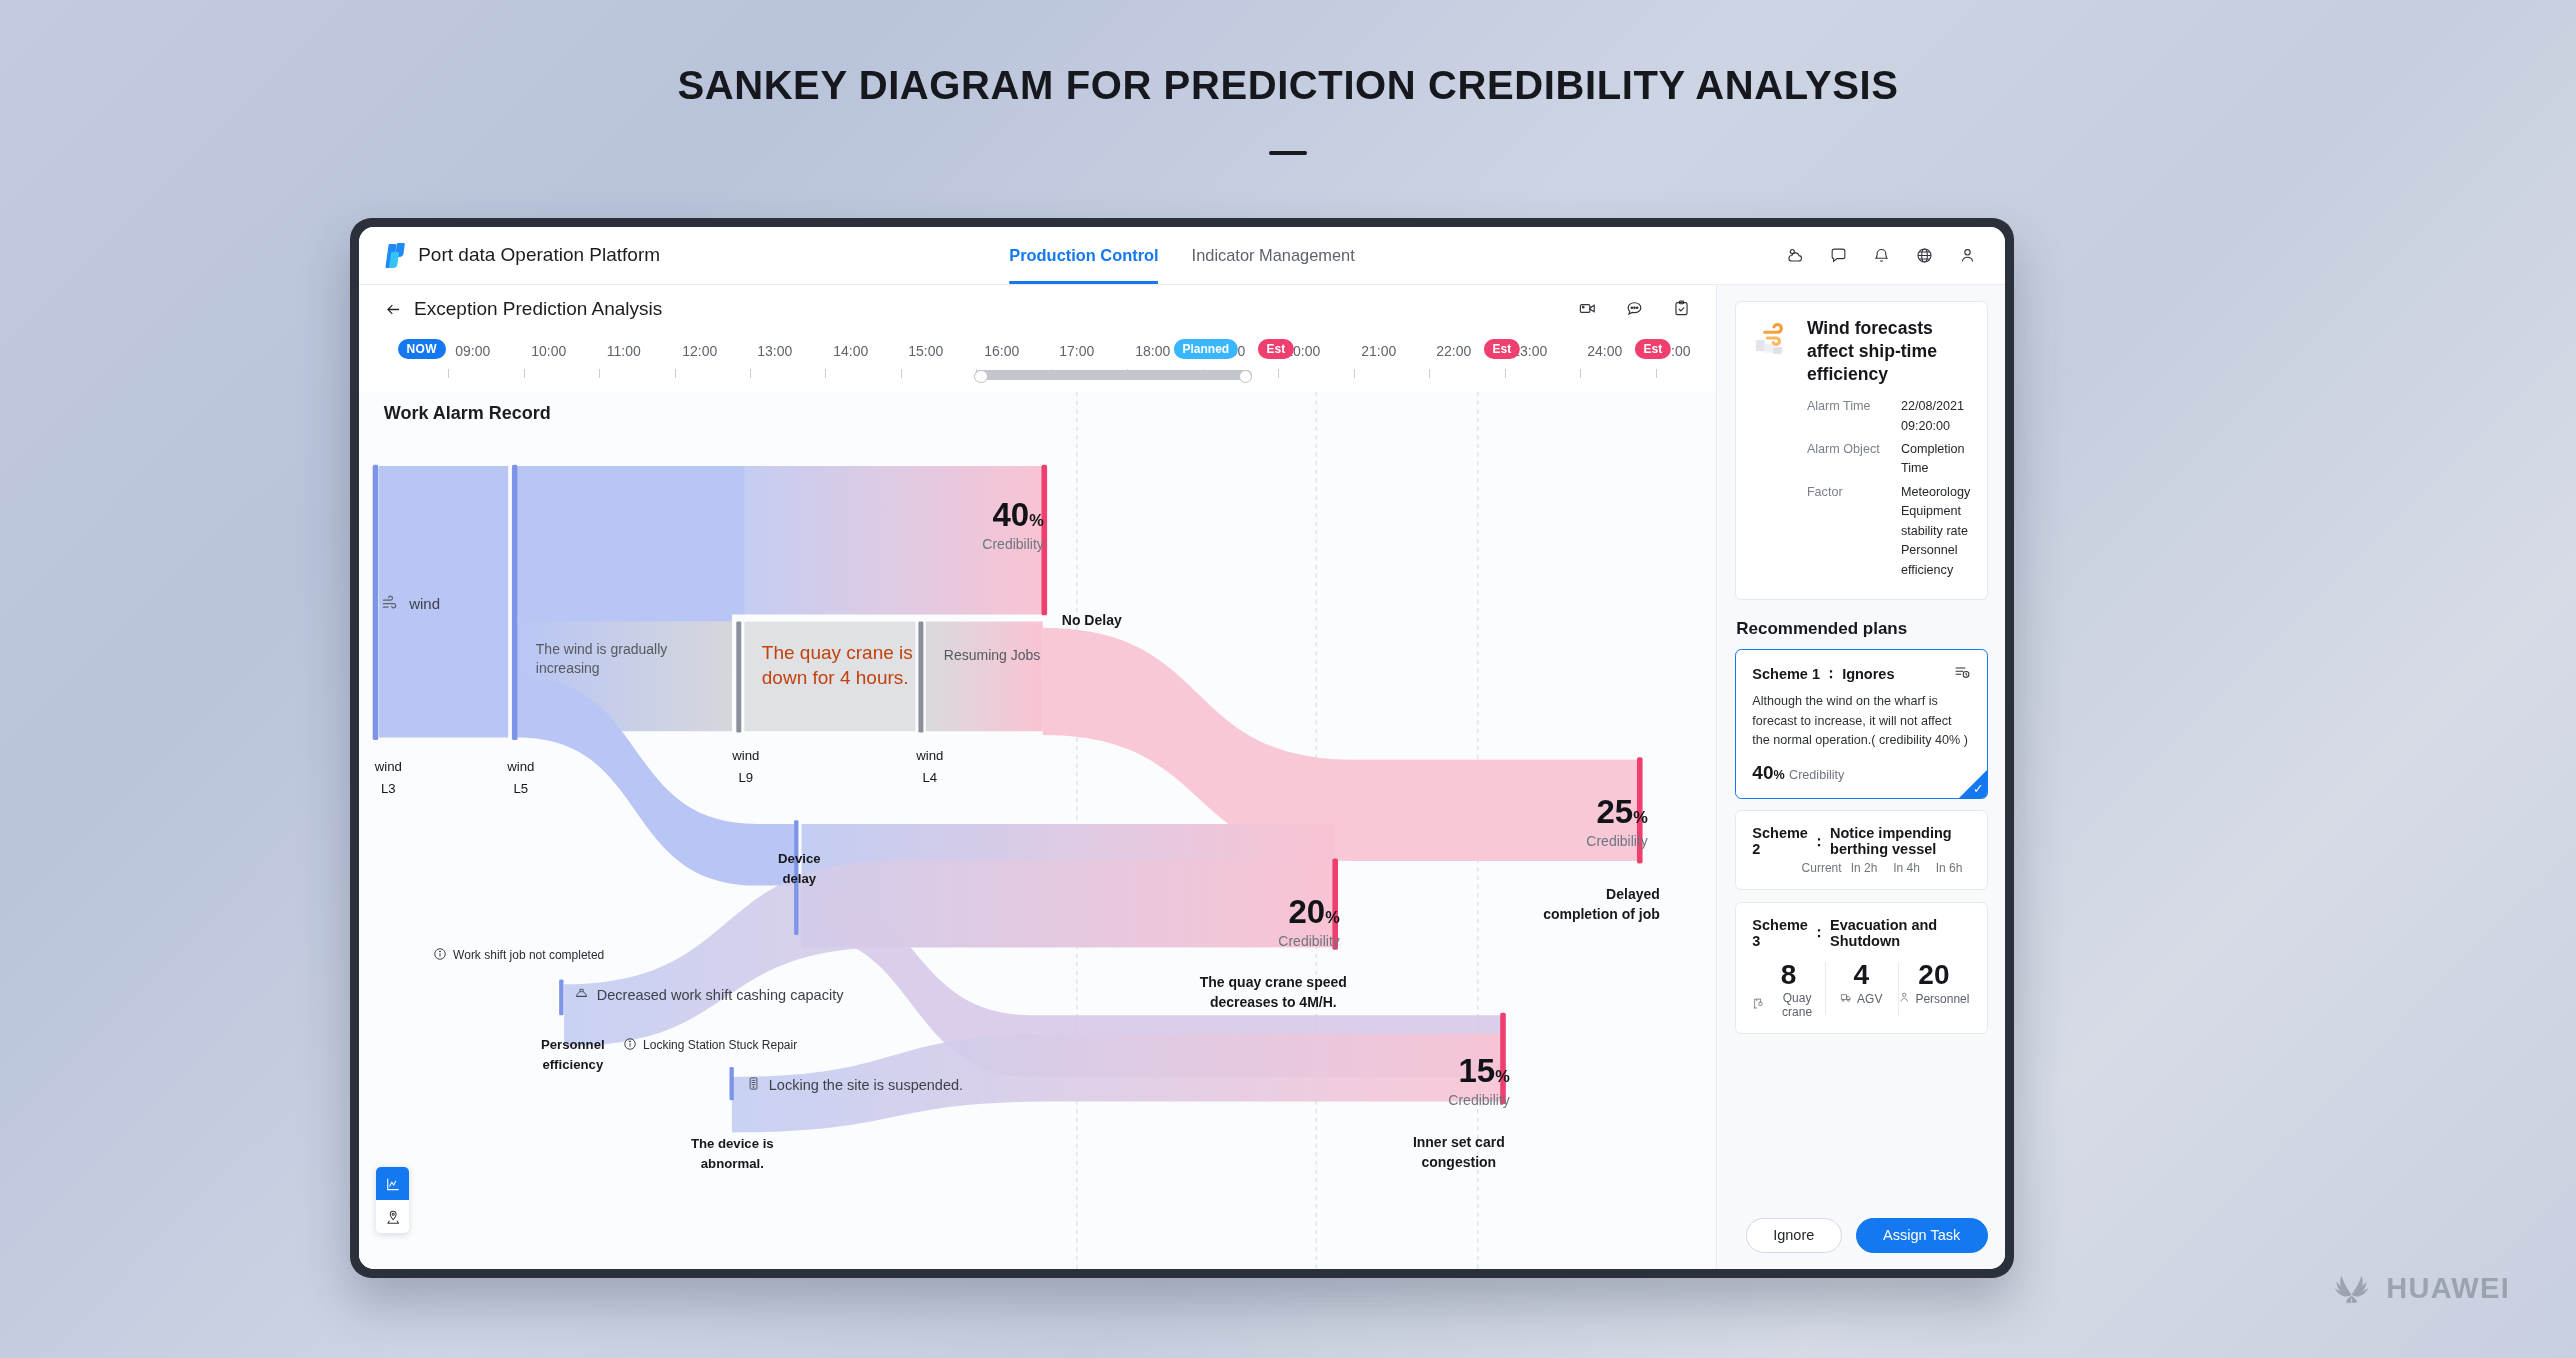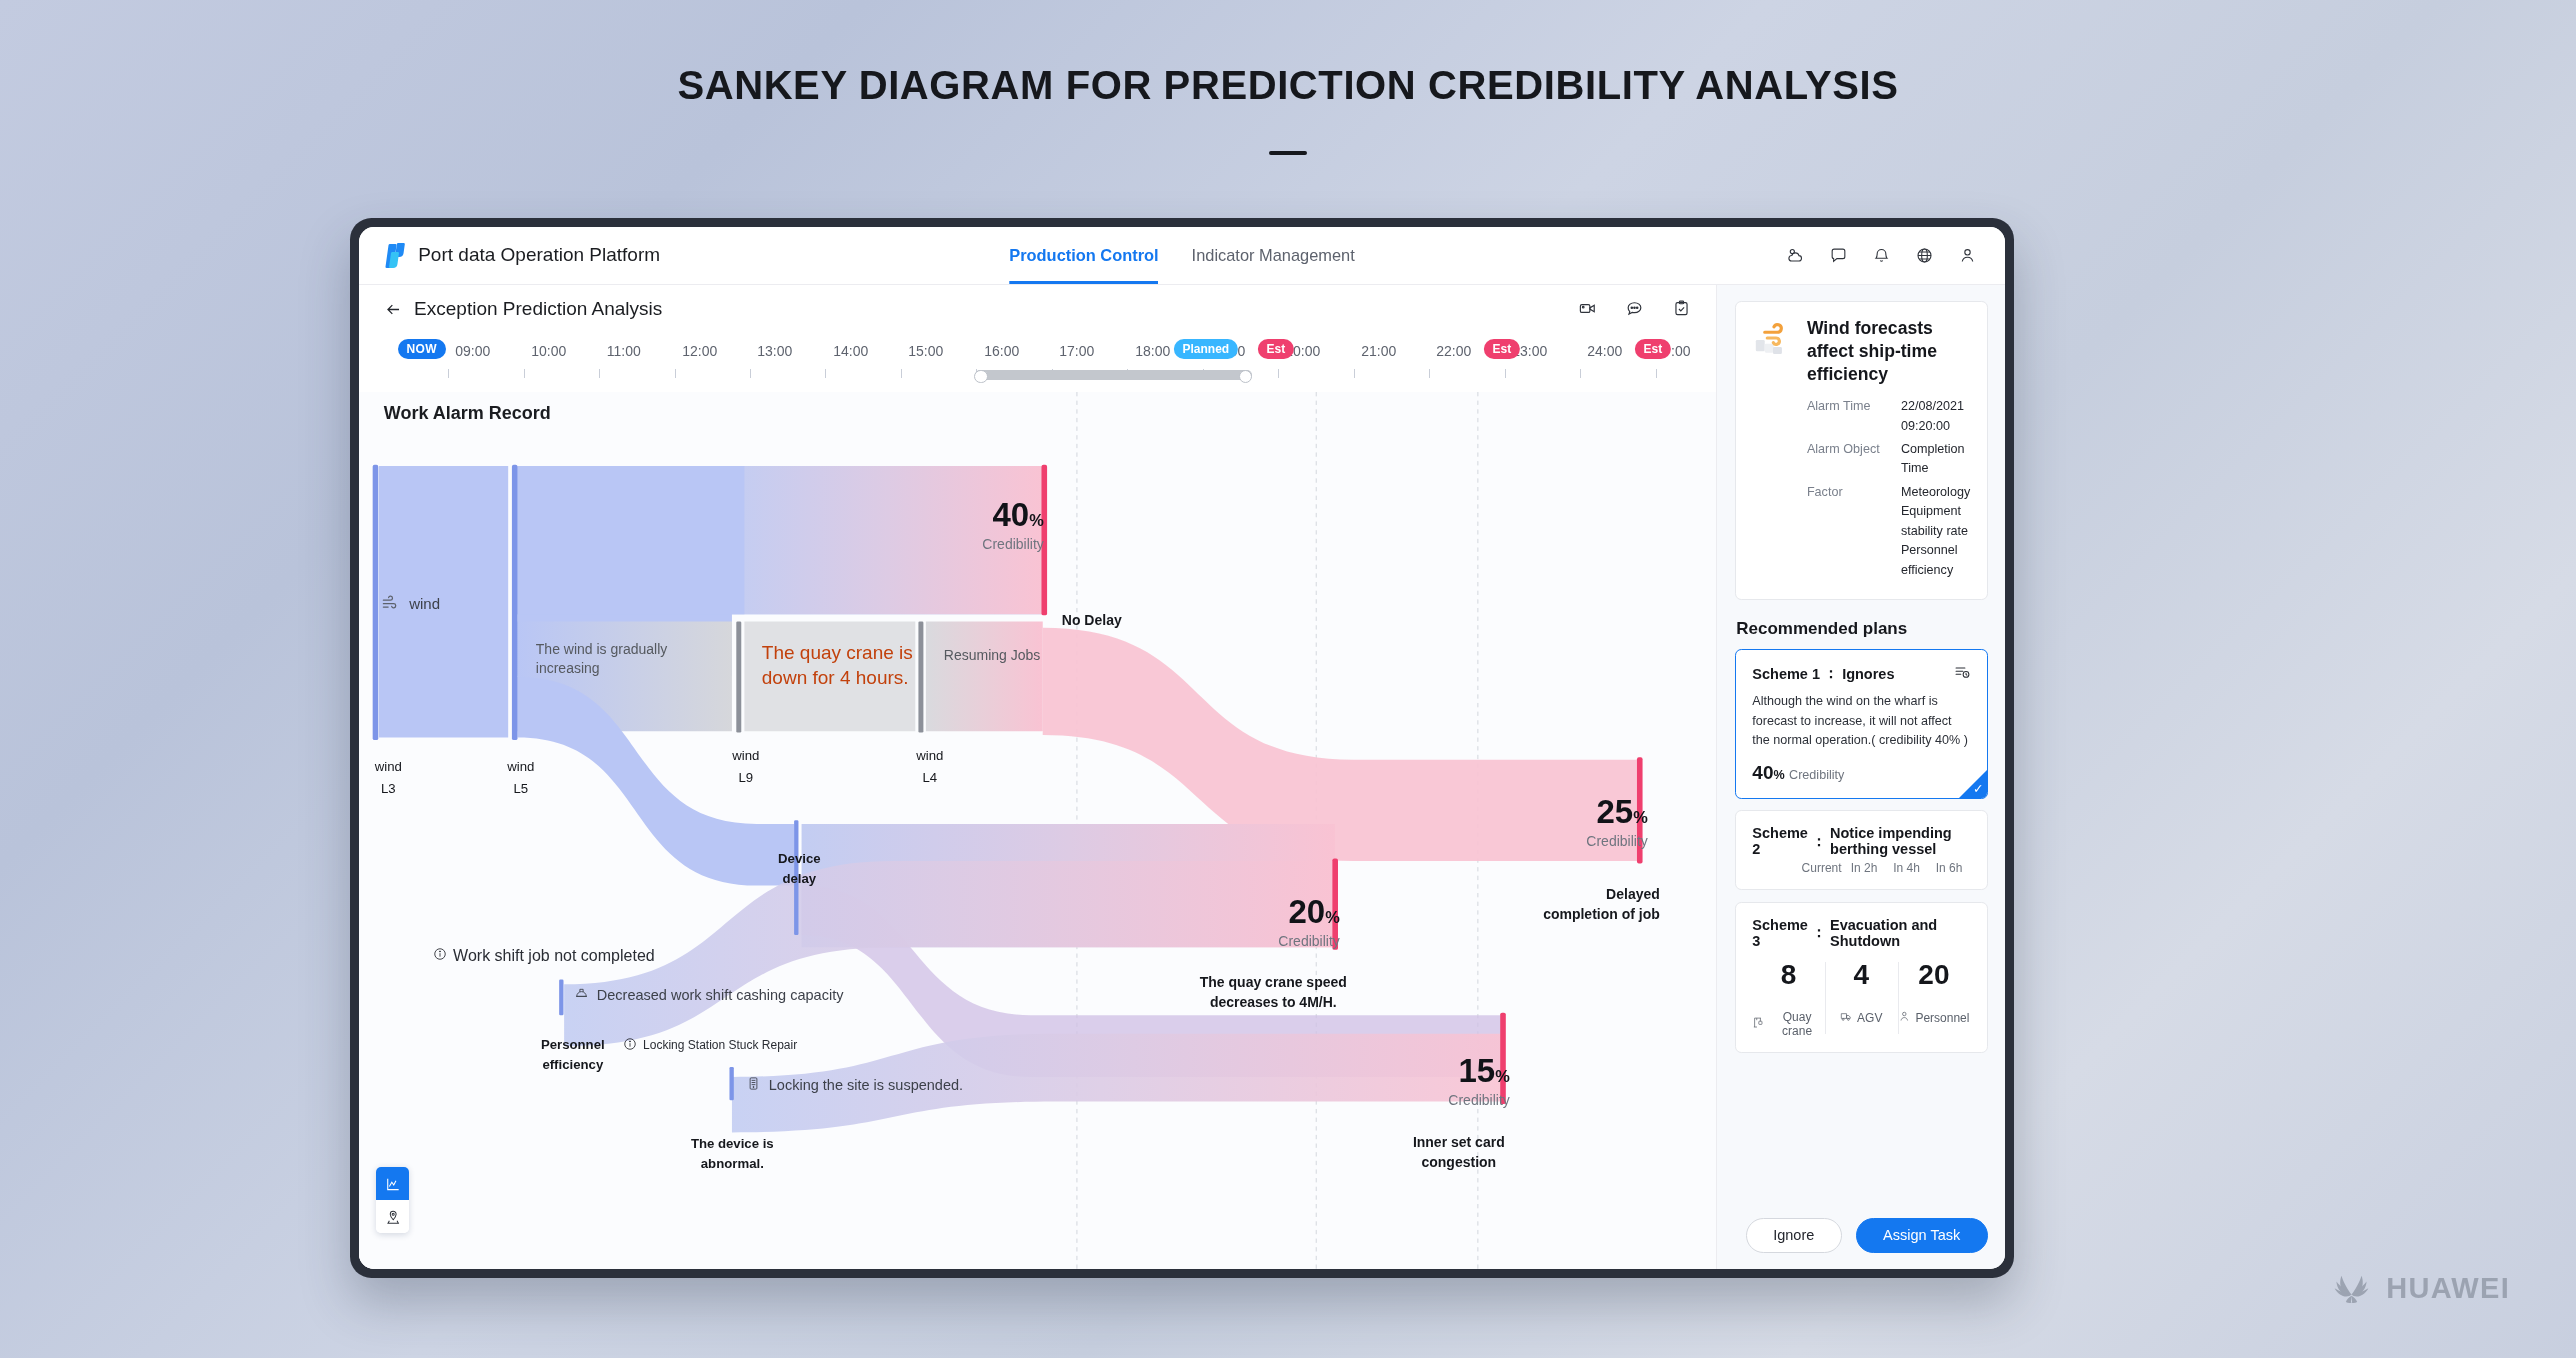--- a/index.html
+++ b/index.html
@@ -104,21 +104,21 @@
   .bar-track{position:relative;flex:1;height:8.2px;background:#f1f2f4;border-radius:4.4px;}
   .bar-fill{position:absolute;top:0;height:8.2px;border-radius:4.4px;}
   .bar-grid{position:absolute;top:0;bottom:16.4px;width:0.6px;background:#e9eaee;}
   .bar-axis{display:flex;margin-top:3.8px;padding-left:48px;font-size:12px;color:#6f757f;}
   .bar-axis span{flex:1;text-align:center;}
   
   .stats{display:flex;margin-top:10px;}
   .stat{flex:1;text-align:center;position:relative;}
   .stat + .stat:before{content:"";position:absolute;left:0;top:3.8px;bottom:3.8px;width:0.6px;background:#e9eaee;}
   .stat-num{font-size:28px;font-weight:700;color:#15171c;line-height:1.15;}
-  .stat-lab{font-size:12px;color:#5b616b;margin-top:19px;display:flex;align-items:center;justify-content:center;gap:4.4px;}
+  .stat-lab{font-size:12px;color:#5b616b;margin-top:0;display:flex;align-items:center;justify-content:center;gap:4.4px;}
   
   .foot-btns{position:absolute;left:0;right:17.6px;bottom:16.4px;display:flex;justify-content:flex-end;gap:14px;}
   .btn{height:35px;min-width:94px;border-radius:17.6px;display:flex;align-items:center;justify-content:center;
        font-size:14.5px;cursor:pointer;box-sizing:border-box;}
   .btn.ghost{background:#fff;border:0.6px solid #d5d8de;color:#24272e;padding:0 26.4px;}
   .btn.primary{background:#1478f0;color:#fff;border:0.6px solid #1478f0;padding:0 26.4px;}
   
   .hw{position:absolute;right:66px;bottom:49px;display:flex;align-items:center;gap:11.3px;opacity:.62;}
   .hw-name{font-size:29px;font-weight:700;letter-spacing:1.3px;color:#7f8795;}
 </style>
@@ -418,21 +418,21 @@
           <div style="font-size:33px;font-weight:700;color:#111318;line-height:1;">
             <span>15</span><span style="font-size:16.4px;font-weight:700;">%</span>
           </div>
           <div style="font-size:14px;color:#6f757f;margin-top:5px;">Credibility</div>
         </div>
         <div style="position:absolute;left:1031px;top:740px;width:138px;text-align:center;font-size:14px;font-weight:600;color:#16181d;line-height:1.45;">
           <div>Inner set card</div>
           <div>congestion</div>
         </div>
 
-        <div style="position:absolute;left:74px;top:555px;display:flex;align-items:center;gap:6.3px;font-size:16px;color:#2a2d34;">
+        <div style="position:absolute;left:74px;top:555px;display:flex;align-items:center;gap:6.3px;font-size:12px;color:#2a2d34;">
           <span><svg width="14" height="14" viewBox="0 0 24 24" fill="none" stroke="#2a2d34" stroke-width="1.5">
                   <circle cx="12" cy="12" r="9"></circle>
                   <path d="M12 10.6v6"></path>
                   <circle cx="12" cy="7.6" r=".9" fill="#2a2d34"></circle>
                 </svg></span>
           <span>Work shift job not completed</span>
         </div>
         <div style="position:absolute;left:208px;top:589px;display:flex;align-items:center;gap:7.5px;padding:5px 14px 5px 7.5px;font-size:14.5px;color:#3d414a;">
           <span><svg width="15" height="15" viewBox="0 0 24 24" fill="none" stroke="#3d414a" stroke-width="1.4">
                   <path d="M4.4 16.6a7.6 7.6 0 0 1 15.2 0Z"></path>

